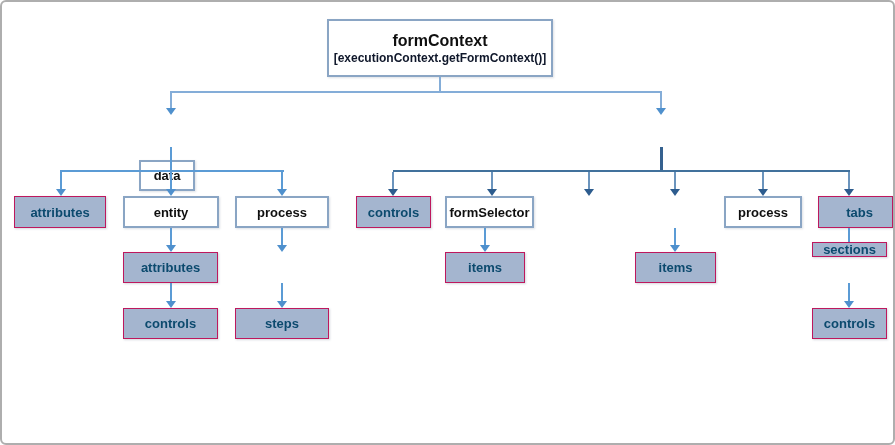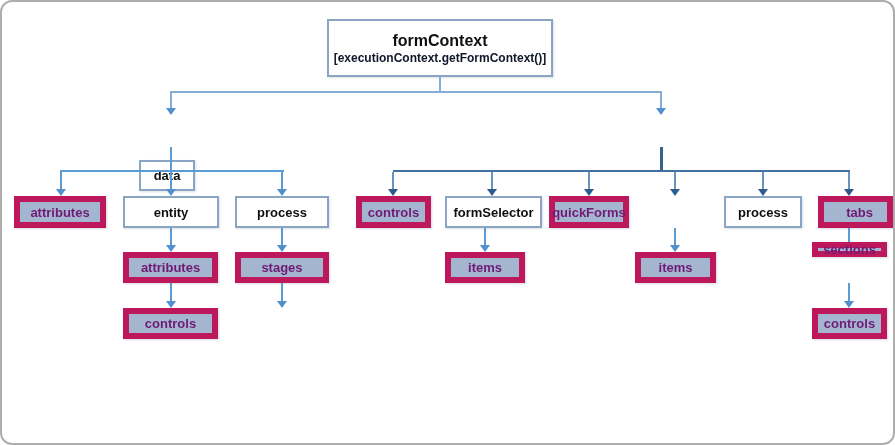--- a/index.html
+++ b/index.html
@@ -2,21 +2,21 @@
 <html><head>
 <meta charset="utf-8">
 <style>
   html,body{margin:0;padding:0;background:#fff;}
   #canvas{
     position:relative;
     width:895px;height:445px;
     box-sizing:border-box;
     background:#ffffff;
     border:2px solid #aeaeae;
-    border-radius:12px;
+    border-radius:6px;
     overflow:hidden;
     font-family:"Liberation Sans", sans-serif;
   }
   .node{
     position:absolute;
     box-sizing:border-box;
     display:flex;
     align-items:center;
     justify-content:center;
     font-weight:bold;
@@ -24,22 +24,22 @@
     text-align:center;
   }
   .obj{
     background:#ffffff;
     border:2px solid #8aa5c4;
     color:#0f0f0f;
     box-shadow:1px 1px 2px rgba(120,130,150,.25);
   }
   .col{
     background:#a4b5cf;
-    border:6px solid #be185d;
-    color:#701a75;
+    border:1px solid #be185d;
+    color:#0c4a6e;
     box-shadow:1px 1px 2px rgba(120,130,150,.3);
   }
   .root-node{
     position:absolute;
     box-sizing:border-box;
     background:#fff;
     border:2px solid #8aa5c4;
     display:flex;
     flex-direction:column;
     align-items:center;
@@ -112,22 +112,21 @@
   <div class="line ldr" style="left:760px;top:170px;width:2px;height:17px;"></div>
   <div class="arr arr-dark" style="left:756px;top:187px;"></div>
   <div class="line ldr" style="left:846px;top:170px;width:2px;height:17px;"></div>
   <div class="arr arr-dark" style="left:842px;top:187px;"></div>
 
   <div class="node col" style="left:12px;top:194px;width:92px;height:32px;">attributes</div>
   <div class="node obj" style="left:121px;top:194px;width:96px;height:32px;">entity</div>
   <div class="node obj" style="left:233px;top:194px;width:94px;height:32px;">process</div>
 
   <div class="node col" style="left:354px;top:194px;width:75px;height:32px;">controls</div>
-  <div class="node obj" style="left:443px;top:194px;width:97px;height:32px;">formSelector</div>
-  <div class="node col" style="left:547px;top:194px;width:80px;height:32px;">quickForms</div>
+  <div class="node obj" style="left:443px;top:194px;width:89px;height:32px;">formSelector</div>
   <div class="node obj" style="left:722px;top:194px;width:78px;height:32px;">process</div>
   <div class="node col" style="left:816px;top:194px;width:75px;height:32px;padding-left:8px;">tabs</div>
 
   <div class="line ll" style="left:168px;top:226px;width:2px;height:18px;"></div>
   <div class="arr arr-light" style="left:164px;top:243px;"></div>
   <div class="line ll" style="left:168px;top:281px;width:2px;height:18px;"></div>
   <div class="arr arr-light" style="left:164px;top:299px;"></div>
   <div class="line ll" style="left:279px;top:226px;width:2px;height:18px;"></div>
   <div class="arr arr-light" style="left:275px;top:243px;"></div>
   <div class="line ll" style="left:279px;top:281px;width:2px;height:18px;"></div>
@@ -135,22 +134,22 @@
   <div class="line ll" style="left:482px;top:226px;width:2px;height:18px;"></div>
   <div class="arr arr-light" style="left:478px;top:243px;"></div>
   <div class="line ll" style="left:672px;top:226px;width:2px;height:18px;"></div>
   <div class="arr arr-light" style="left:668px;top:243px;"></div>
   <div class="line ll" style="left:846px;top:226px;width:2px;height:18px;"></div>
   <div class="arr arr-light" style="left:842px;top:243px;"></div>
   <div class="line ll" style="left:846px;top:281px;width:2px;height:18px;"></div>
   <div class="arr arr-light" style="left:842px;top:299px;"></div>
 
   <div class="node col" style="left:121px;top:250px;width:95px;height:31px;">attributes</div>
-  <div class="node col" style="left:233px;top:250px;width:94px;height:31px;">stages</div>
   <div class="node col" style="left:443px;top:250px;width:80px;height:31px;">items</div>
   <div class="node col" style="left:633px;top:250px;width:81px;height:31px;">items</div>
   <div class="node col" style="left:810px;top:240px;width:75px;height:15px;">sections</div>
 
   <div class="node col" style="left:121px;top:306px;width:95px;height:31px;">controls</div>
+  <div class="node col" style="left:233px;top:306px;width:94px;height:31px;">steps</div>
   <div class="node col" style="left:810px;top:306px;width:75px;height:31px;">controls</div>
 
 
 </div>
 
 </body></html>

